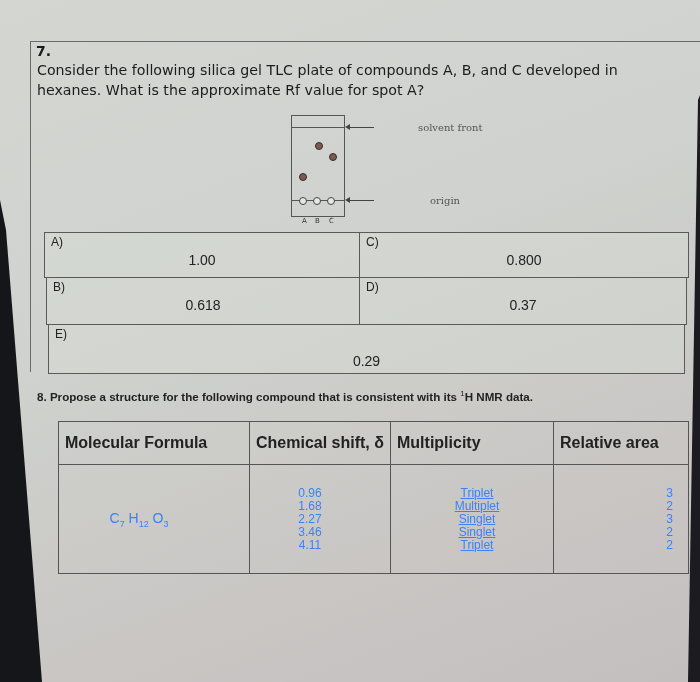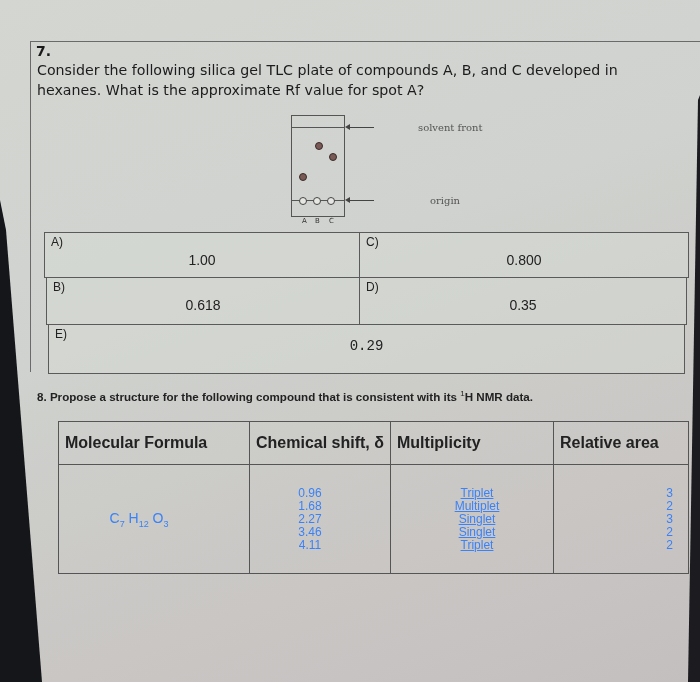--- a/index.html
+++ b/index.html
@@ -96,25 +96,25 @@
 <div class="ans" style="left:359px; top:232px; width:330px; height:46px;">
   <span class="letter">C)</span>
   <span class="val" style="top:19px;">0.800</span>
 </div>
 <div class="ans" style="left:46px; top:277px; width:314px; height:48px;">
   <span class="letter">B)</span>
   <span class="val" style="top:19px;">0.618</span>
 </div>
 <div class="ans" style="left:359px; top:277px; width:328px; height:48px;">
   <span class="letter">D)</span>
-  <span class="val" style="top:19px;">0.35</span>
+  <span class="val" style="top:19px;">0.37</span>
 </div>
 <div class="ans" style="left:48px; top:324px; width:637px; height:50px;">
   <span class="letter">E)</span>
-  <span class="val" style="top:13px;font-family:Liberation Mono, monospace;">0.29</span>
+  <span class="val" style="top:28px;">0.29</span>
 </div>
 
 <div class="q8-text">
   <span>8. Propose a structure for the following compound that is consistent with its </span><sup>1</sup><span>H NMR data.</span>
 </div>
 
 <table class="nmr">
   <tbody>
       <tr>
     <th style="width:178px;">Molecular Formula</th>

